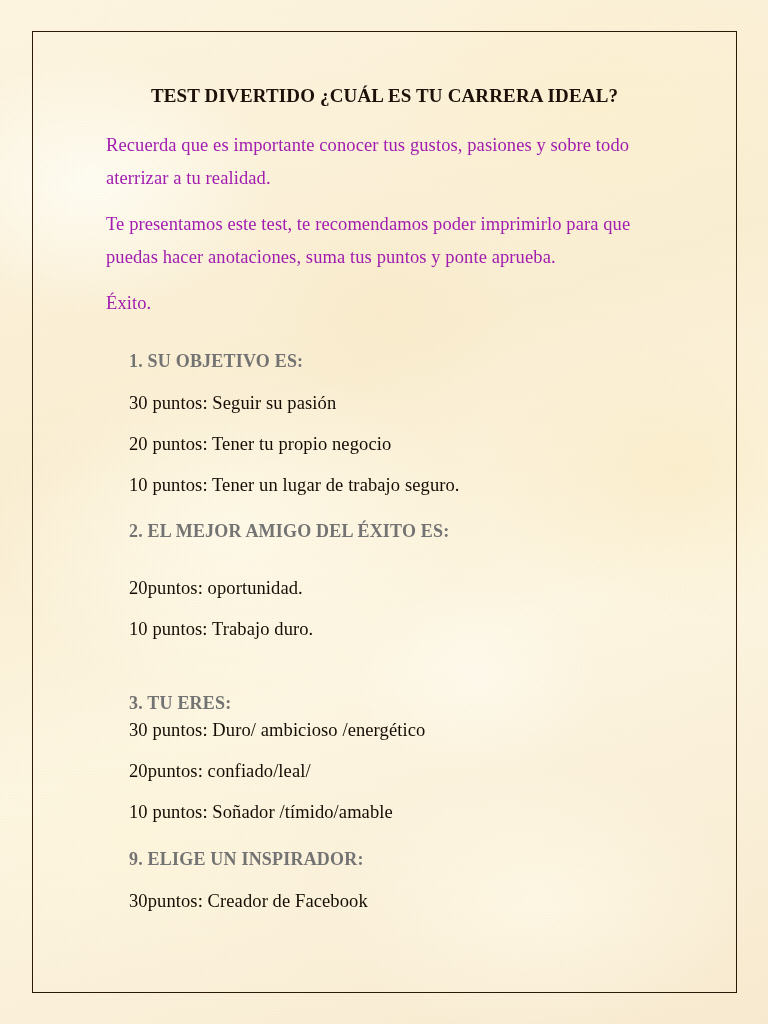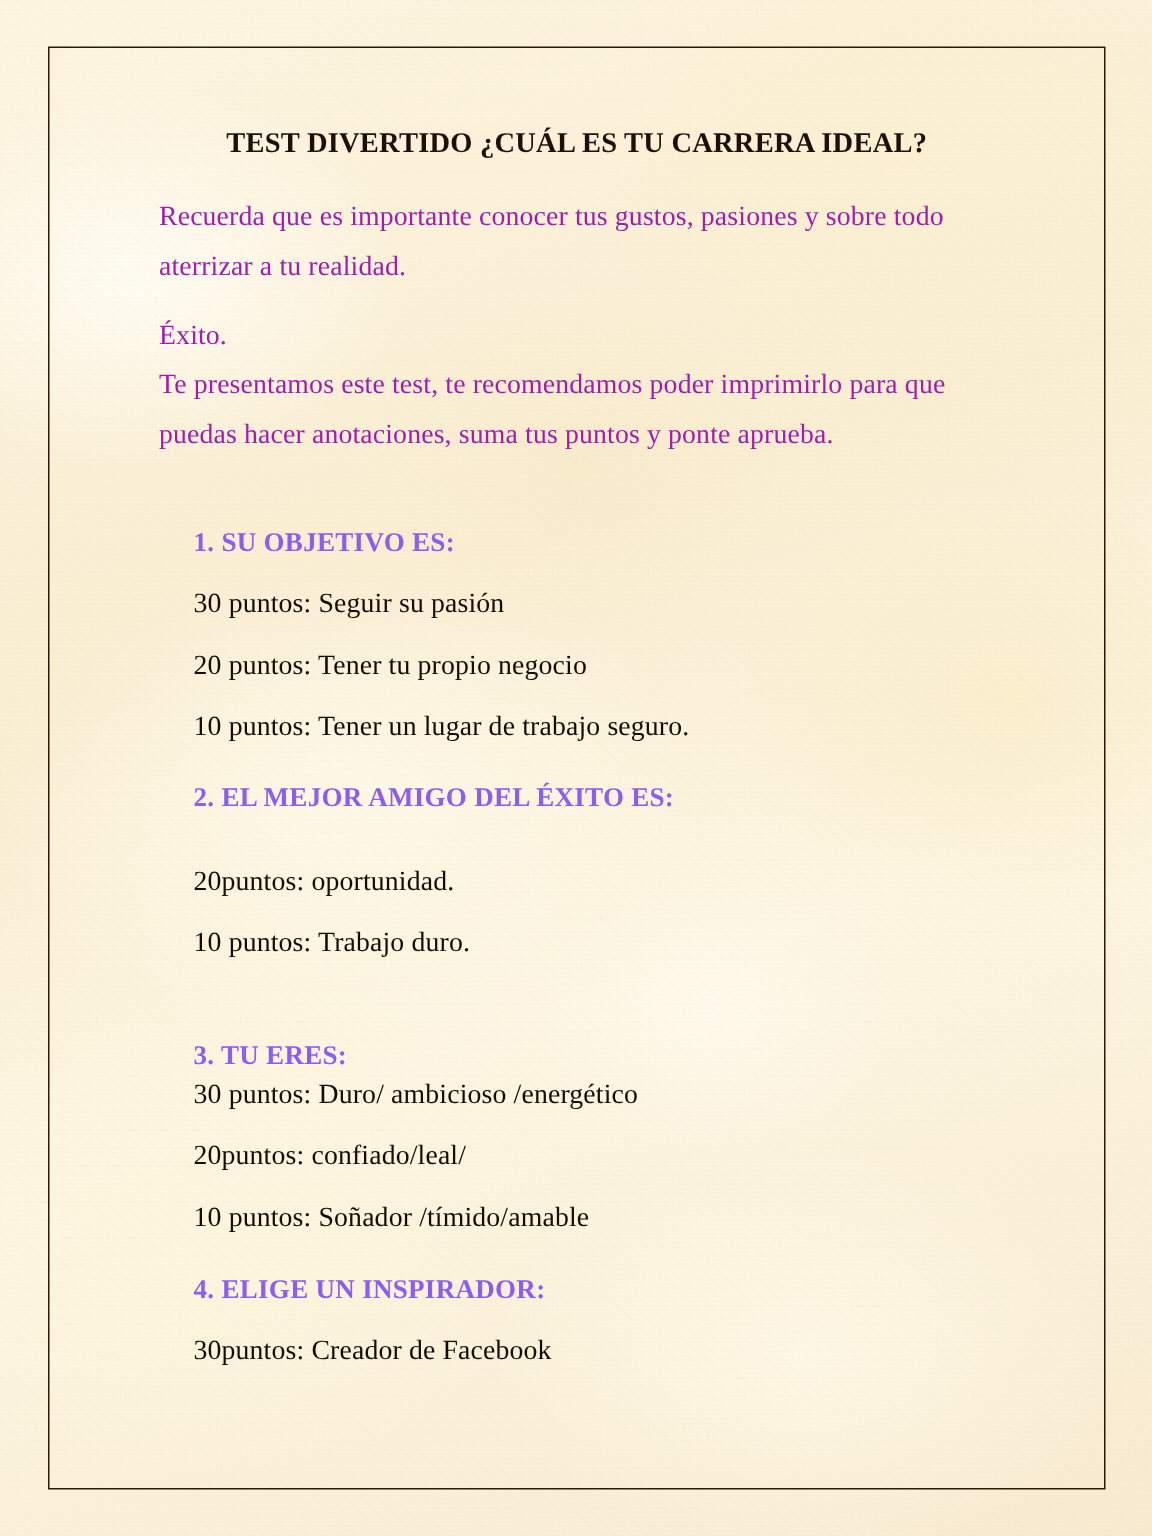--- a/index.html
+++ b/index.html
@@ -96,21 +96,21 @@
   .intro-para.last { margin-bottom: 0; }
 
   .q-block {
     position: absolute;
     left: 97px;
     width: 540px;
   }
   .q-heading {
     font-size: 18px;
     font-weight: bold;
-    color: #8b5cf6;
+    color: #737373;
     margin: 0;
     letter-spacing: 0.2px;
     line-height: 26px;
   }
   .q-option {
     font-size: 18.5px;
     color: #150c04;
     margin: 0;
     line-height: 26px;
     letter-spacing: 0.1px;
@@ -128,22 +128,22 @@
 <div id="paper"></div>
 <div id="grain"></div>
 <div id="page-frame"></div>
 
 <div id="content">
 
   <h1 class="doc-title">TEST DIVERTIDO ¿CUÁL ES TU CARRERA IDEAL?</h1>
 
   <div class="intro-block">
     <p class="intro-para">Recuerda que es importante conocer tus gustos, pasiones y sobre todo aterrizar a tu realidad.</p>
+    <p class="intro-para">Te presentamos este test, te recomendamos poder imprimirlo para que puedas hacer anotaciones, suma tus puntos y ponte aprueba.</p>
     <p class="intro-para last">Éxito.</p>
-    <p class="intro-para">Te presentamos este test, te recomendamos poder imprimirlo para que puedas hacer anotaciones, suma tus puntos y ponte aprueba.</p>
   </div>
 
   <div class="q-block" style="top:317px;">
     <p class="q-heading">1. SU OBJETIVO ES:</p>
     <div class="gap-lg"></div>
     <p class="q-option">
       <b>30 puntos</b><span>: </span><span>Seguir su pasión</span>
     </p>
     <div class="gap-md"></div>
     <p class="q-option">
@@ -178,20 +178,20 @@
     <p class="q-option">
       <b>20puntos</b><span>: </span><span>confiado/leal/</span>
     </p>
     <div class="gap-md"></div>
     <p class="q-option">
       <b>10 puntos</b><span>: </span><span>Soñador /tímido/amable</span>
     </p>
   </div>
 
   <div class="q-block" style="top:815px;">
-    <p class="q-heading">4. ELIGE UN INSPIRADOR:</p>
+    <p class="q-heading">9. ELIGE UN INSPIRADOR:</p>
     <div class="gap-lg"></div>
     <p class="q-option">
       <b>30puntos</b><span>: </span><span>Creador de Facebook</span>
     </p>
   </div>
 
 </div>
 
 </body></html>

